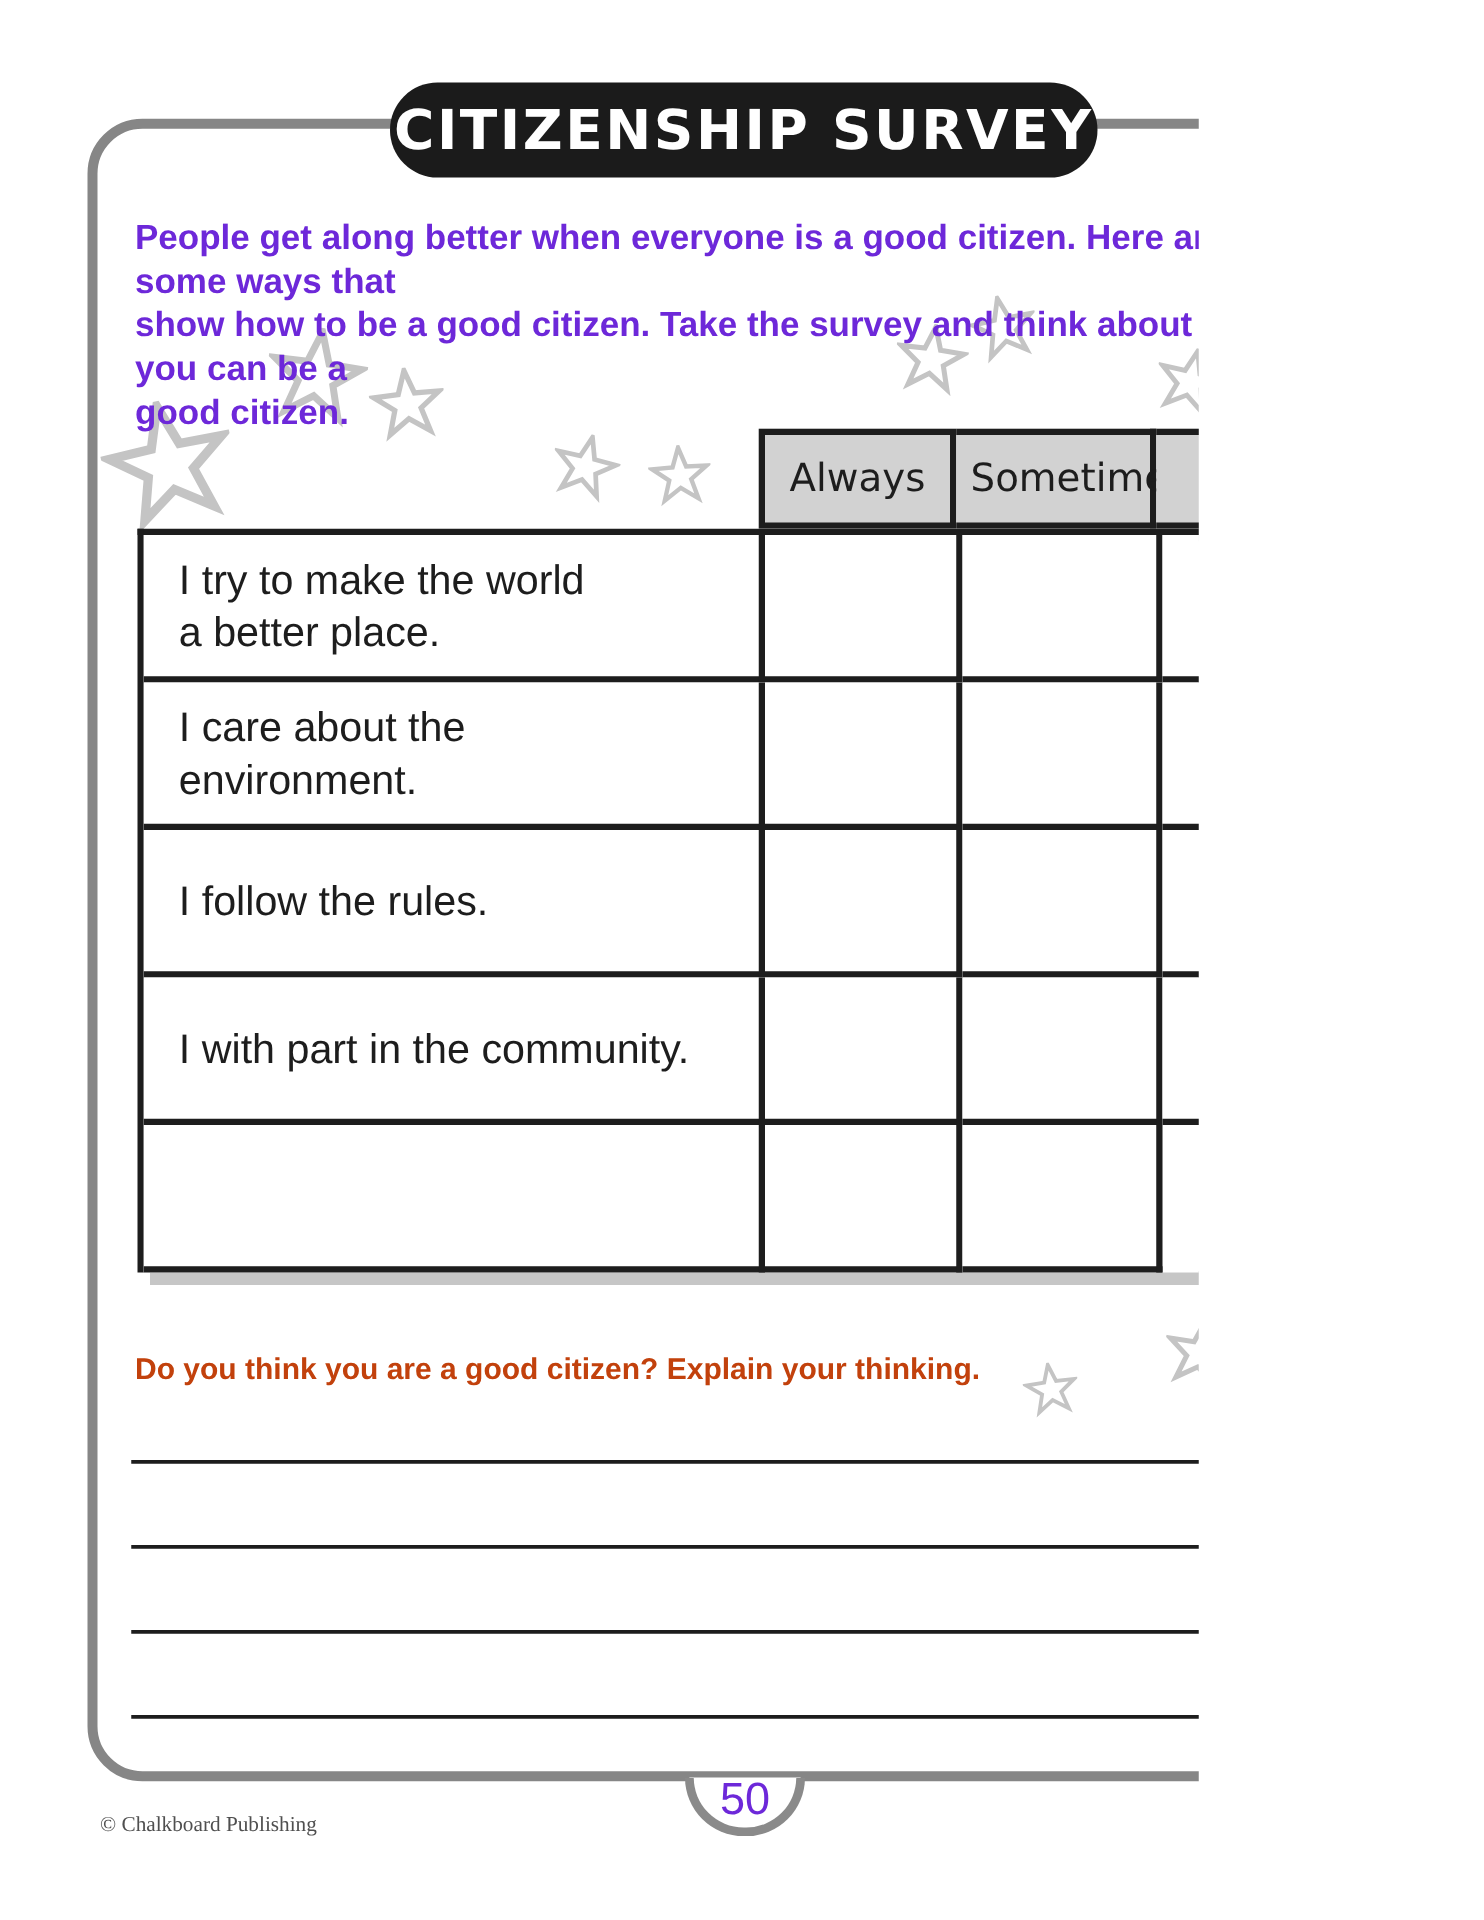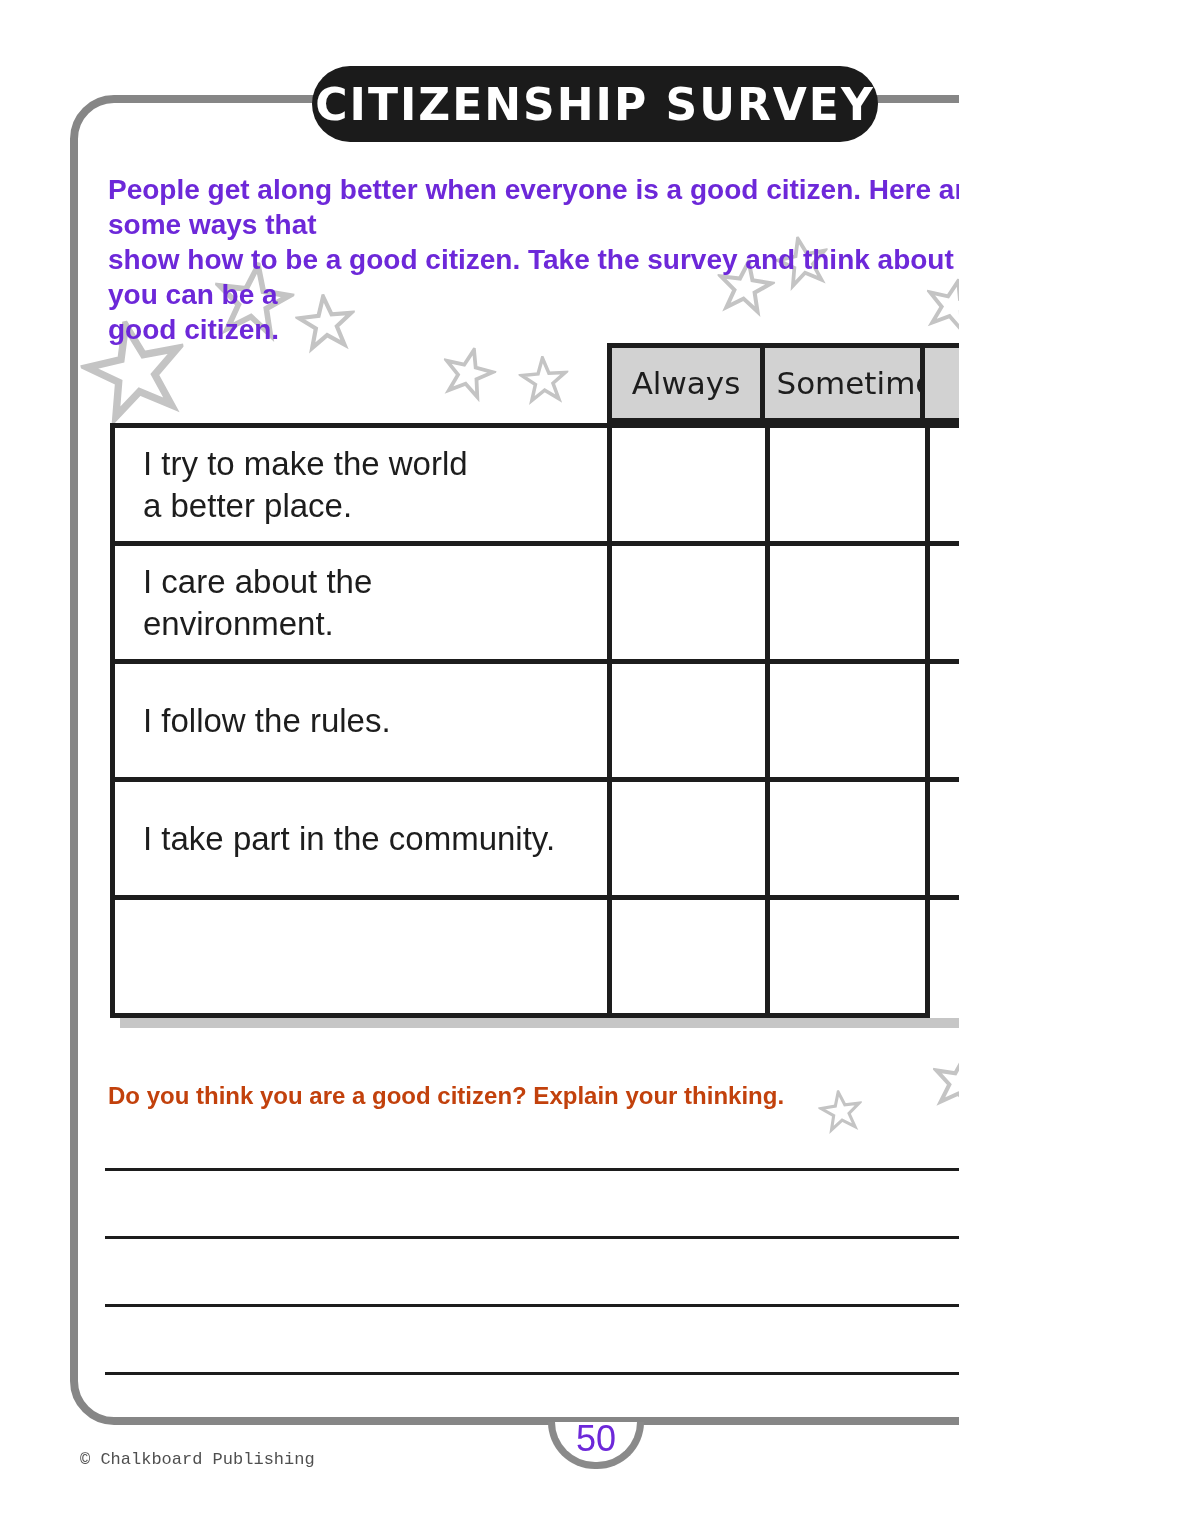--- a/index.html
+++ b/index.html
@@ -107,21 +107,21 @@
     border-top:none;
     border-radius:0 0 58px 58px;
     display:flex;align-items:flex-start;justify-content:center;
     z-index:4;
   }
   .page-badge span{
     font-size:36px;font-weight:normal;color:#6d28d9;line-height:34px;
   }
   .copyright{
     position:absolute;left:80px;top:1450px;
-    font-family:Liberation Mono, monospace;
+    font-family:Liberation Serif, serif;
     font-size:17px;color:#4f4f4f;z-index:2;
   }
 </style>
 </head>
 <body>
 
 <svg width="0" height="0" style="position:absolute">
   <defs>
     <symbol id="star-shape" viewBox="0 0 100 100">
       <polygon points="50,4 60.9,35 93.7,35.8 67.6,55.7 77,87.2 50,68.5 23,87.2 32.4,55.7 6.3,35.8 39.1,35" fill="#ffffff" stroke="#c4c4c4" stroke-width="7" stroke-linejoin="miter"></polygon>
@@ -223,21 +223,21 @@
       <div class="cell"></div>
       <div class="cell statement">I care about the
 environment.</div>
       <div class="cell"></div>
       <div class="cell"></div>
       <div class="cell"></div>
       <div class="cell statement">I follow the rules.</div>
       <div class="cell"></div>
       <div class="cell"></div>
       <div class="cell"></div>
-      <div class="cell statement">I take part in the community.</div>
+      <div class="cell statement">I with part in the community.</div>
       <div class="cell"></div>
       <div class="cell"></div>
       <div class="cell"></div>
       <div class="cell"></div>
       <div class="cell"></div>
       <div class="cell"></div>
     </div>
 
   <div class="question">Do you think you are a good citizen? Explain your thinking.</div>
 

